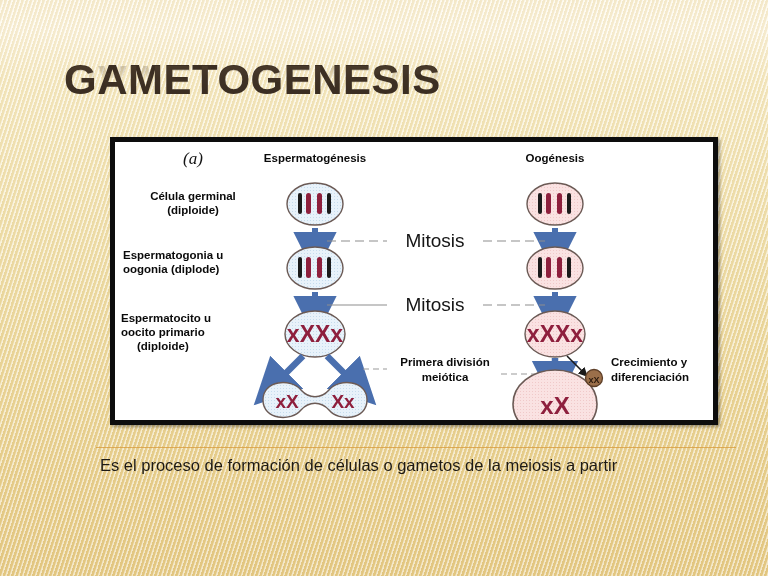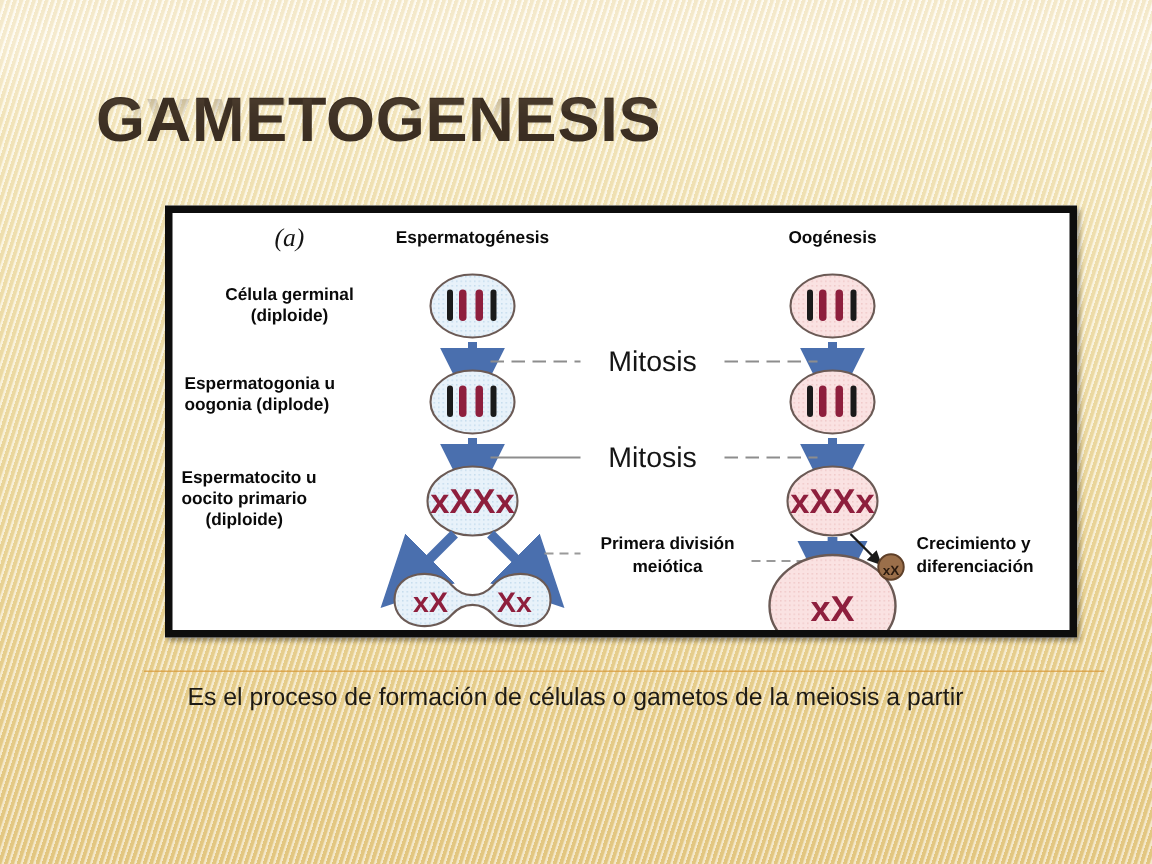--- a/index.html
+++ b/index.html
@@ -101,21 +101,20 @@
     opacity: 0.75;
   }
   #caption {
     position: absolute;
     left: 100px;
     top: 453px;
     width: 640px;
     font-size: 16.5px;
     line-height: 24px;
     color: #1d1a15;
-    margin-left: 25px;
   }
   .cap-line { display: block; white-space: nowrap; }
 
   svg text { font-family: "Liberation Sans", sans-serif; }
   .lbl-bold { font-weight: bold; font-size: 11.5px; fill: #0a0a0a; }
   .lbl-head { font-weight: bold; font-size: 11.5px; fill: #0a0a0a; }
   .lbl-mitosis { font-size: 19px; fill: #151515; }
   .lbl-a { font-size: 17px; font-style: italic; font-family: "Liberation Serif", serif; fill: #141414; }
 </style>
 </head>

